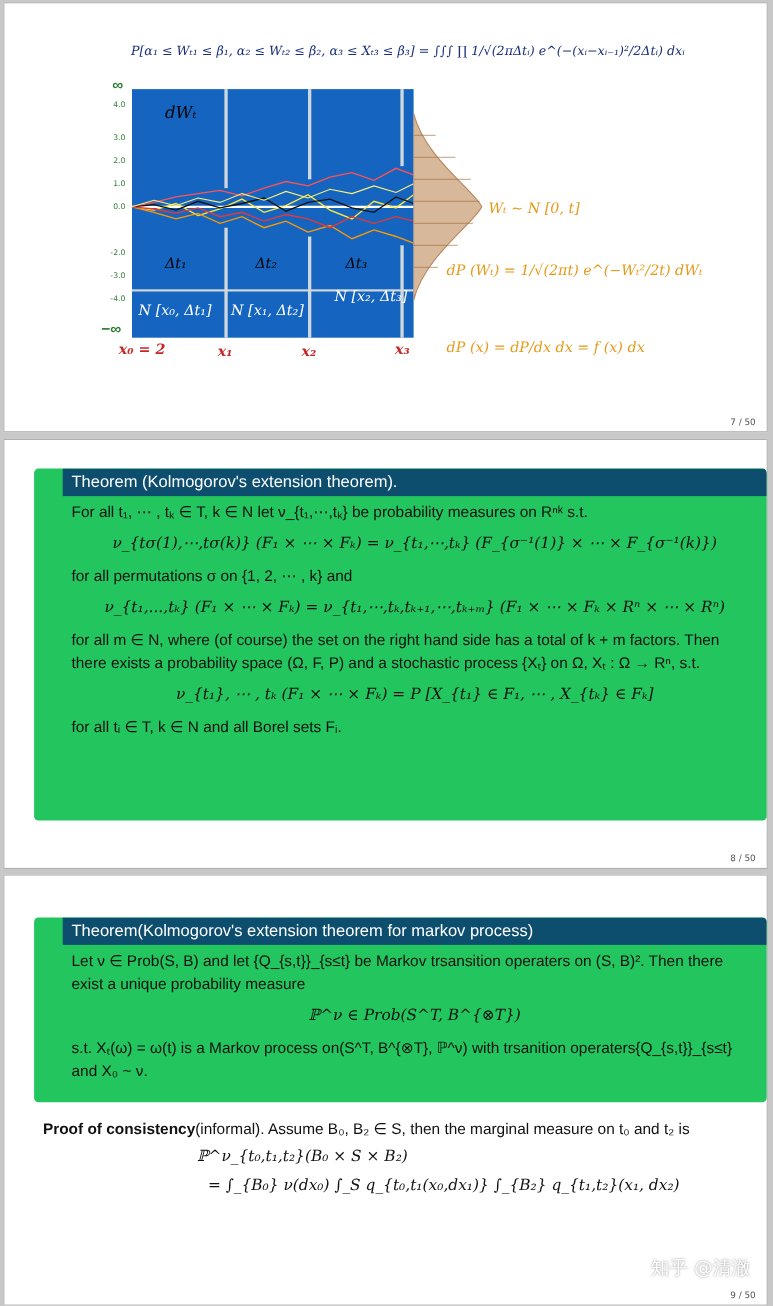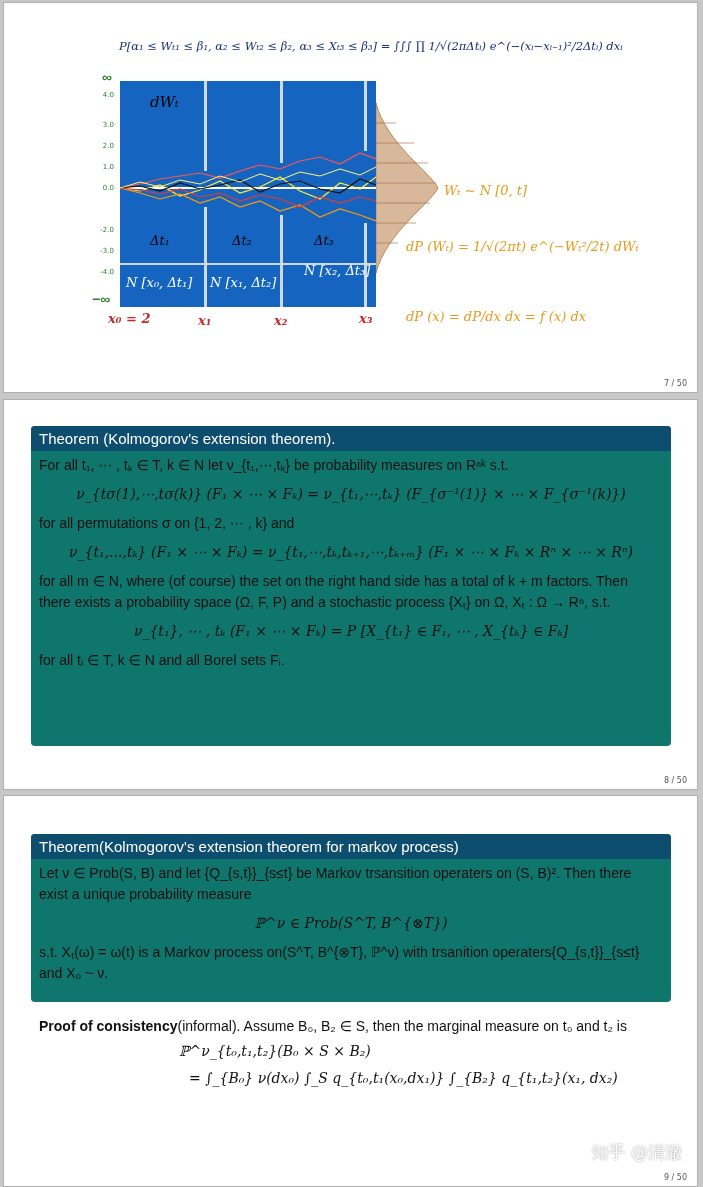--- a/index.html
+++ b/index.html
@@ -34,21 +34,21 @@
   }
   .yinf { position:absolute; font-size:14px; color:#2e7d32; font-weight:bold; }
   .vbar { position:absolute; width:3px; background:#cfd8dc; }
   .xlab { position:absolute; font-family:"DejaVu Serif", serif; font-style:italic; color:#c62828; font-size:13px; font-weight:bold; }
   .yel { color:#000000; font-family:"DejaVu Serif", serif; font-style:italic; position:absolute; font-size:13px; }
   .wht { color:#fff; font-family:"DejaVu Serif", serif; font-style:italic; position:absolute; font-size:13px; }
   .orange { color:#e69a1a; font-family:"DejaVu Serif", serif; font-style:italic; position:absolute; font-size:13px; white-space:nowrap; }
 
   
   .thm {
-    position:absolute; left:27px; width:640px; background:#0f766e; border-radius:4px; overflow:hidden;
+    position:absolute; left:27px; width:640px; background:#22c55e; border-radius:4px; overflow:hidden;padding-left:26px;
   }
   .thm-title {
     background:#0d4e6e; color:#fff; font-size:15px; padding:3px 8px; height:19px; line-height:19px;
     font-family:"Liberation Sans", sans-serif;
   }
   .thm-body { padding:4px 8px; font-size:14px; color:#111; line-height:21px; }
   .disp { text-align:center; margin:8px 0; font-family:"DejaVu Serif", serif; font-style:italic; font-size:14px; }
   .para { margin:0; }
   .watermark {
     position:absolute; right:15px; bottom:22px; font-size:17px; color:#fff;

